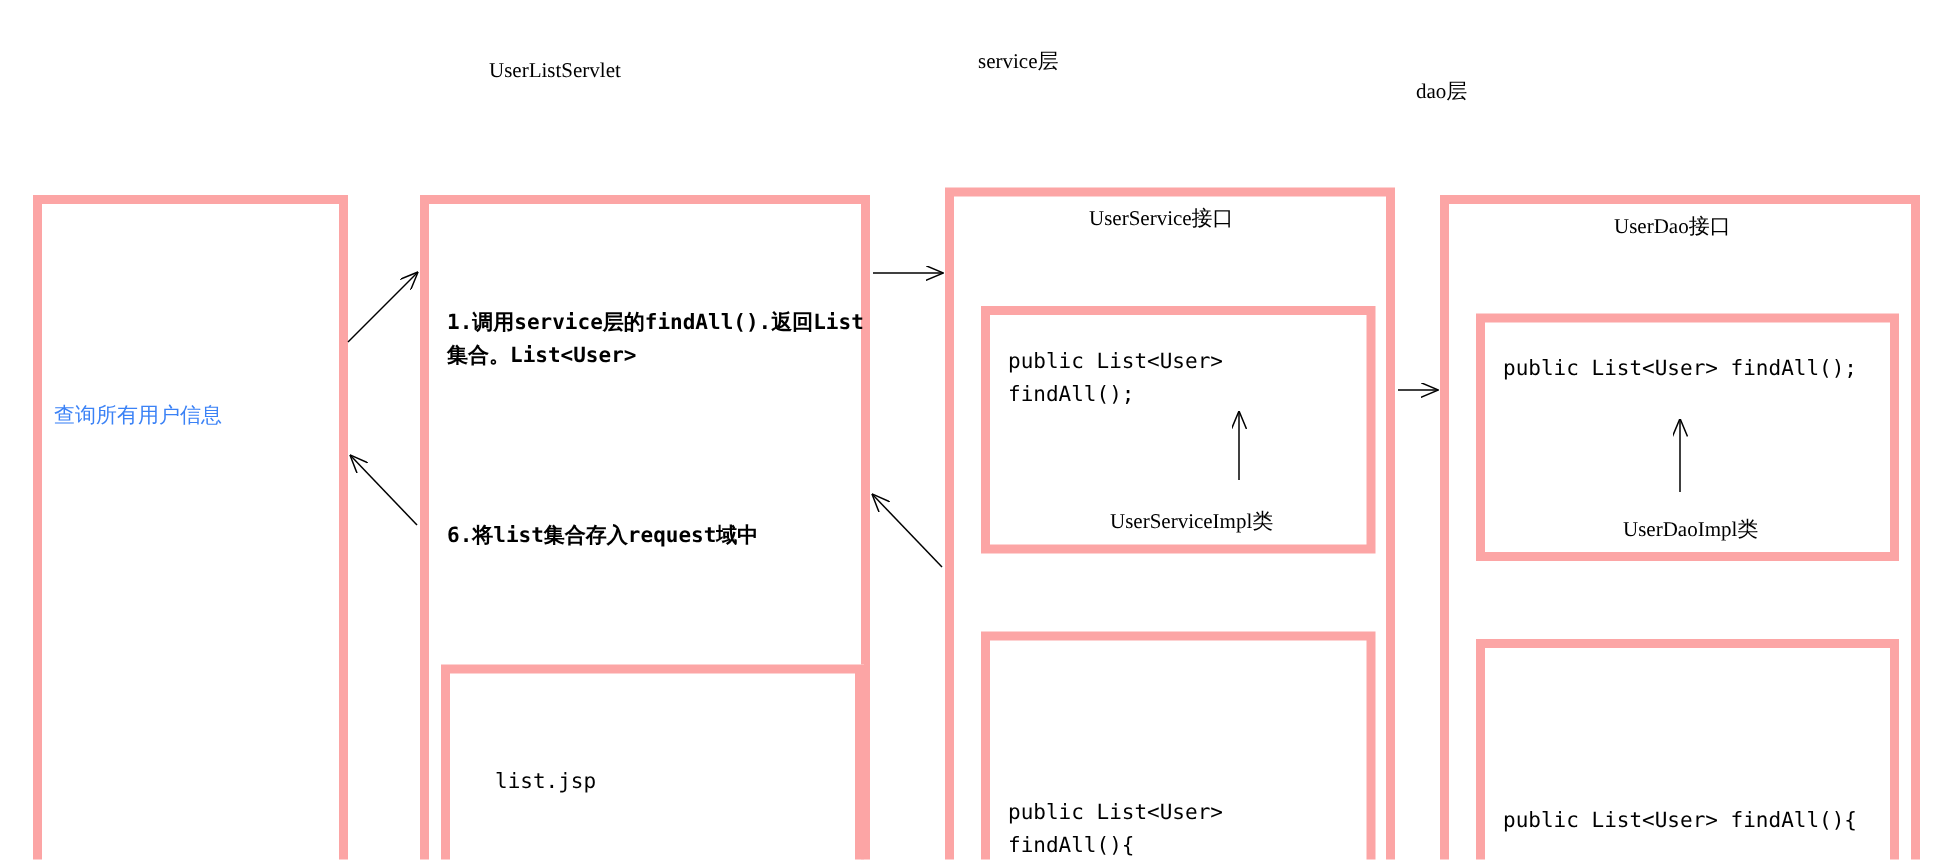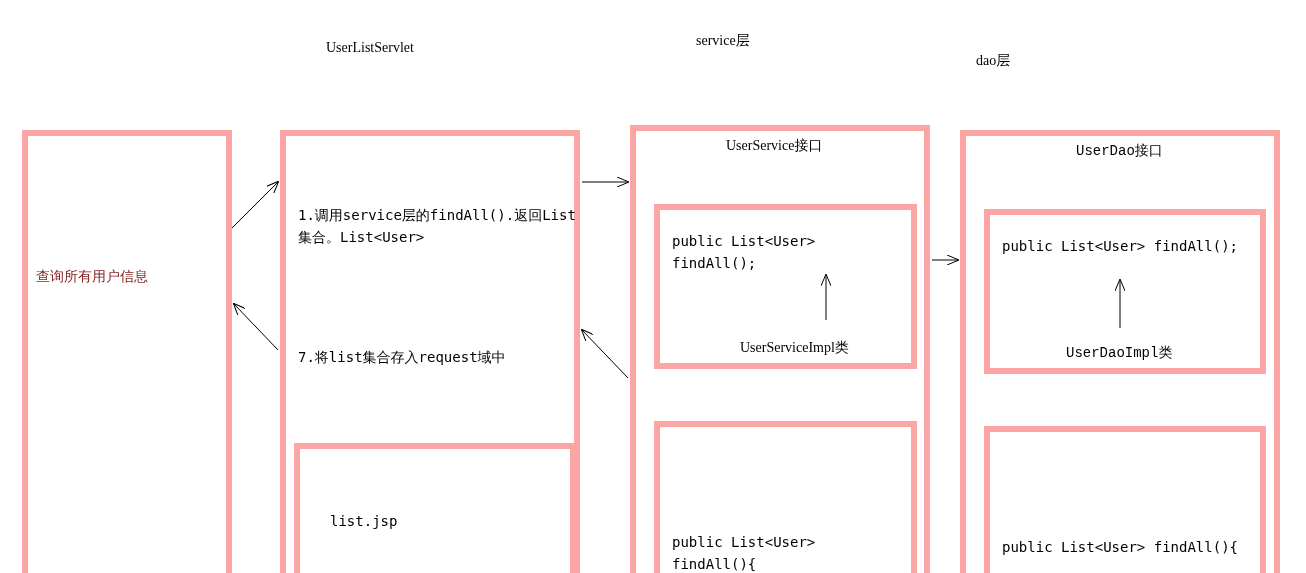--- a/index.html
+++ b/index.html
@@ -18,53 +18,53 @@
     position: absolute;
     border: 6px solid #fca5a5;
     background: #fff;
     box-sizing: border-box;
     margin-top: 45px;
   }
   .label {
     position: absolute;
     white-space: pre;
   }
-  .blue { color: #7f1d1d; }
+  .blue { color: #3b82f6; }
   svg.arrows {
     position: absolute;
     left: 0; top: 0;
     width: 1306px; height: 573px;
     pointer-events: none;
   }
   .content {
     padding: 8px 12px;
     line-height: 1.6;
     white-space: pre-wrap;
     font-family: "SimSun", "宋体", monospace;
   }
   .mono { font-family: "SimSun", "宋体", monospace; }
   .center-h { text-align: center; }
 </style>
 </head>
 <body>
 
 <div class="label" style="left:326px; top:40px;">UserListServlet</div>
-<div class="label" style="left:652px; top:32px;margin-left:44px;">service层</div>
-<div class="label" style="left:976px; top:52px;">dao层</div>
+<div class="label" style="left:652px; top:32px;">service层</div>
+<div class="label" style="left:944px; top:52px;">dao层</div>
 
 <div class="box" style="left:22px; top:85px; width:210px; height:462px;">
   <div class="label blue" style="left:8px; top:132px;">查询所有用户信息</div>
 </div>
 
 <div class="box" style="left:280px; top:85px; width:300px; height:462px;">
 
-  <div class="content mono" style="position:absolute; left:0; top:15px; width:100%;">
+  <div class="content mono" style="position:absolute; left:0; top:15px; width:100%;font-weight:bold;">
     <div>1.调用service层的findAll().返回List集合。List&lt;User&gt;</div>
     <div style="height:8px;"></div>
-    <div>7.将list集合存入request域中</div>
+    <div>6.将list集合存入request域中</div>
     <div style="height:8px;"></div>
     <div>3. 转发list.jsp页面展示</div>
   </div>
 
 
   <div class="box" style="left:8px; top:262px; width:282px; height:251px;">
     <div class="content mono">
       <div style="padding-left:18px; padding-top:8px;">list.jsp</div>
       <div style="height:12px;"></div>
       
@@ -91,27 +91,27 @@
       
       
       
       
     </div>
   </div>
 </div>
 
 <div class="box" style="left:960px; top:85px; width:320px; height:462px;">
 
-  <div class="label" style="left:110px; top:6px;font-family:Liberation Mono, monospace;">UserDao接口</div>
+  <div class="label" style="left:110px; top:6px;">UserDao接口</div>
 
   <div class="box" style="left:18px; top:28px; width:282px; height:165px;">
     <div class="content mono" style="padding-top:20px;">public List&lt;User&gt; findAll();</div>
   </div>
 
-  <div class="label" style="left:100px; top:208px;font-family:Liberation Mono, monospace;">UserDaoImpl类</div>
+  <div class="label" style="left:116px; top:208px;">UserDaoImpl类</div>
 
   <div class="box" style="left:18px; top:245px; width:282px; height:190px;">
     <div class="content mono">
       <div style="height:6px;"></div>
       <div>public List&lt;User&gt; findAll(){</div>
       <div style="height:10px;"></div>
       <div class="center-h">      jdbc操作数据库</div>
       
       
     </div>

